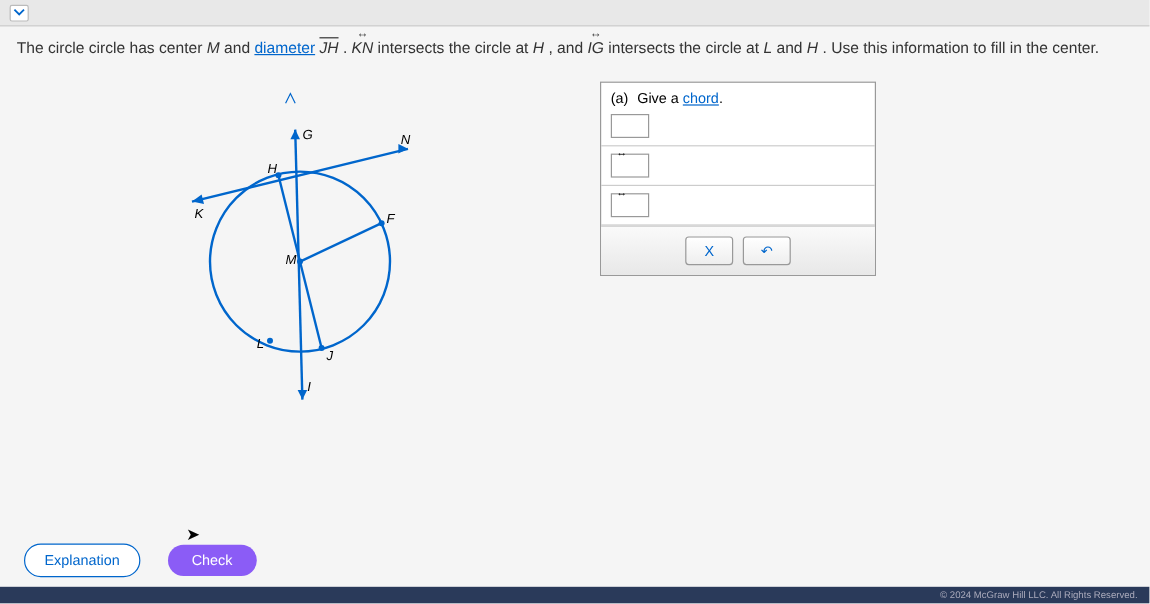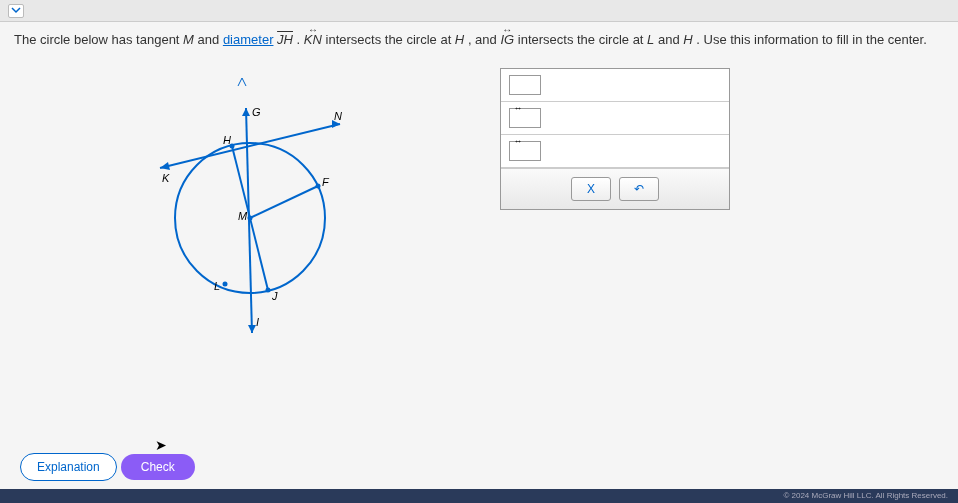--- a/index.html
+++ b/index.html
@@ -110,21 +110,21 @@
       font-size: 12px;
       color: #0066cc;
     }
     .bottom-bar {
       position: absolute;
       bottom: 14px;
       left: 0;
       right: 0;
       padding: 8px 20px;
       display: flex;
-      gap: 4px;
+      gap: 23px;
       align-items: center;
     }
     .explanation-btn {
       padding: 6px 16px;
       border: 1px solid #0066cc;
       background: #fff;
       color: #0066cc;
       border-radius: 16px;
       font-size: 12px;
       cursor: pointer;
@@ -178,21 +178,21 @@
 
 <div class="top-bar">
   <div class="chevron-down">
     <svg width="10" height="7" viewBox="0 0 10 7">
       <path d="M1 1 L5 5 L9 1" stroke="#0066cc" stroke-width="1.5" fill="none"></path>
     </svg>
   </div>
 </div>
 
 <div class="question-text">
-  <span>The circle below has tangent </span>
+  <span>The circle circle has center </span>
   <i>M</i>
   <span> and </span>
   <span class="link-term">diameter</span>
   <span> </span>
   <span class="overline">JH</span>
   <span>. </span>
   <span class="line-notation">KN</span>
   <span> intersects the circle at </span>
   <i>H</i>
   <span>, and </span>
@@ -236,20 +236,24 @@
       <circle cx="298" cy="118" r="2.5" fill="#0066cc"></circle>
       <circle cx="205" cy="216" r="2.5" fill="#0066cc"></circle>
 
       <path d="M218 18 L222 10 L226 18" stroke="#0066cc" stroke-width="1" fill="none"></path>
     </svg>
   </div>
 
   <div>
     <div class="answer-panel">
       <div class="answer-row">
+        <div class="part-label">
+          <span class="part-letter">(a)</span>
+          <span>Give a </span><span class="link-term">chord</span><span>.</span>
+        </div>
         <span class="answer-input"></span>
       </div>
       <div class="answer-row">
         <span class="arrow-overline"><span class="arrow-double">↔</span><span class="answer-input"></span></span>
       </div>
       <div class="answer-row">
         <span class="arrow-overline"><span class="arrow-double">↔</span><span class="answer-input"></span></span>
       </div>
       <div class="action-buttons">
         <div class="action-btn">X</div>

